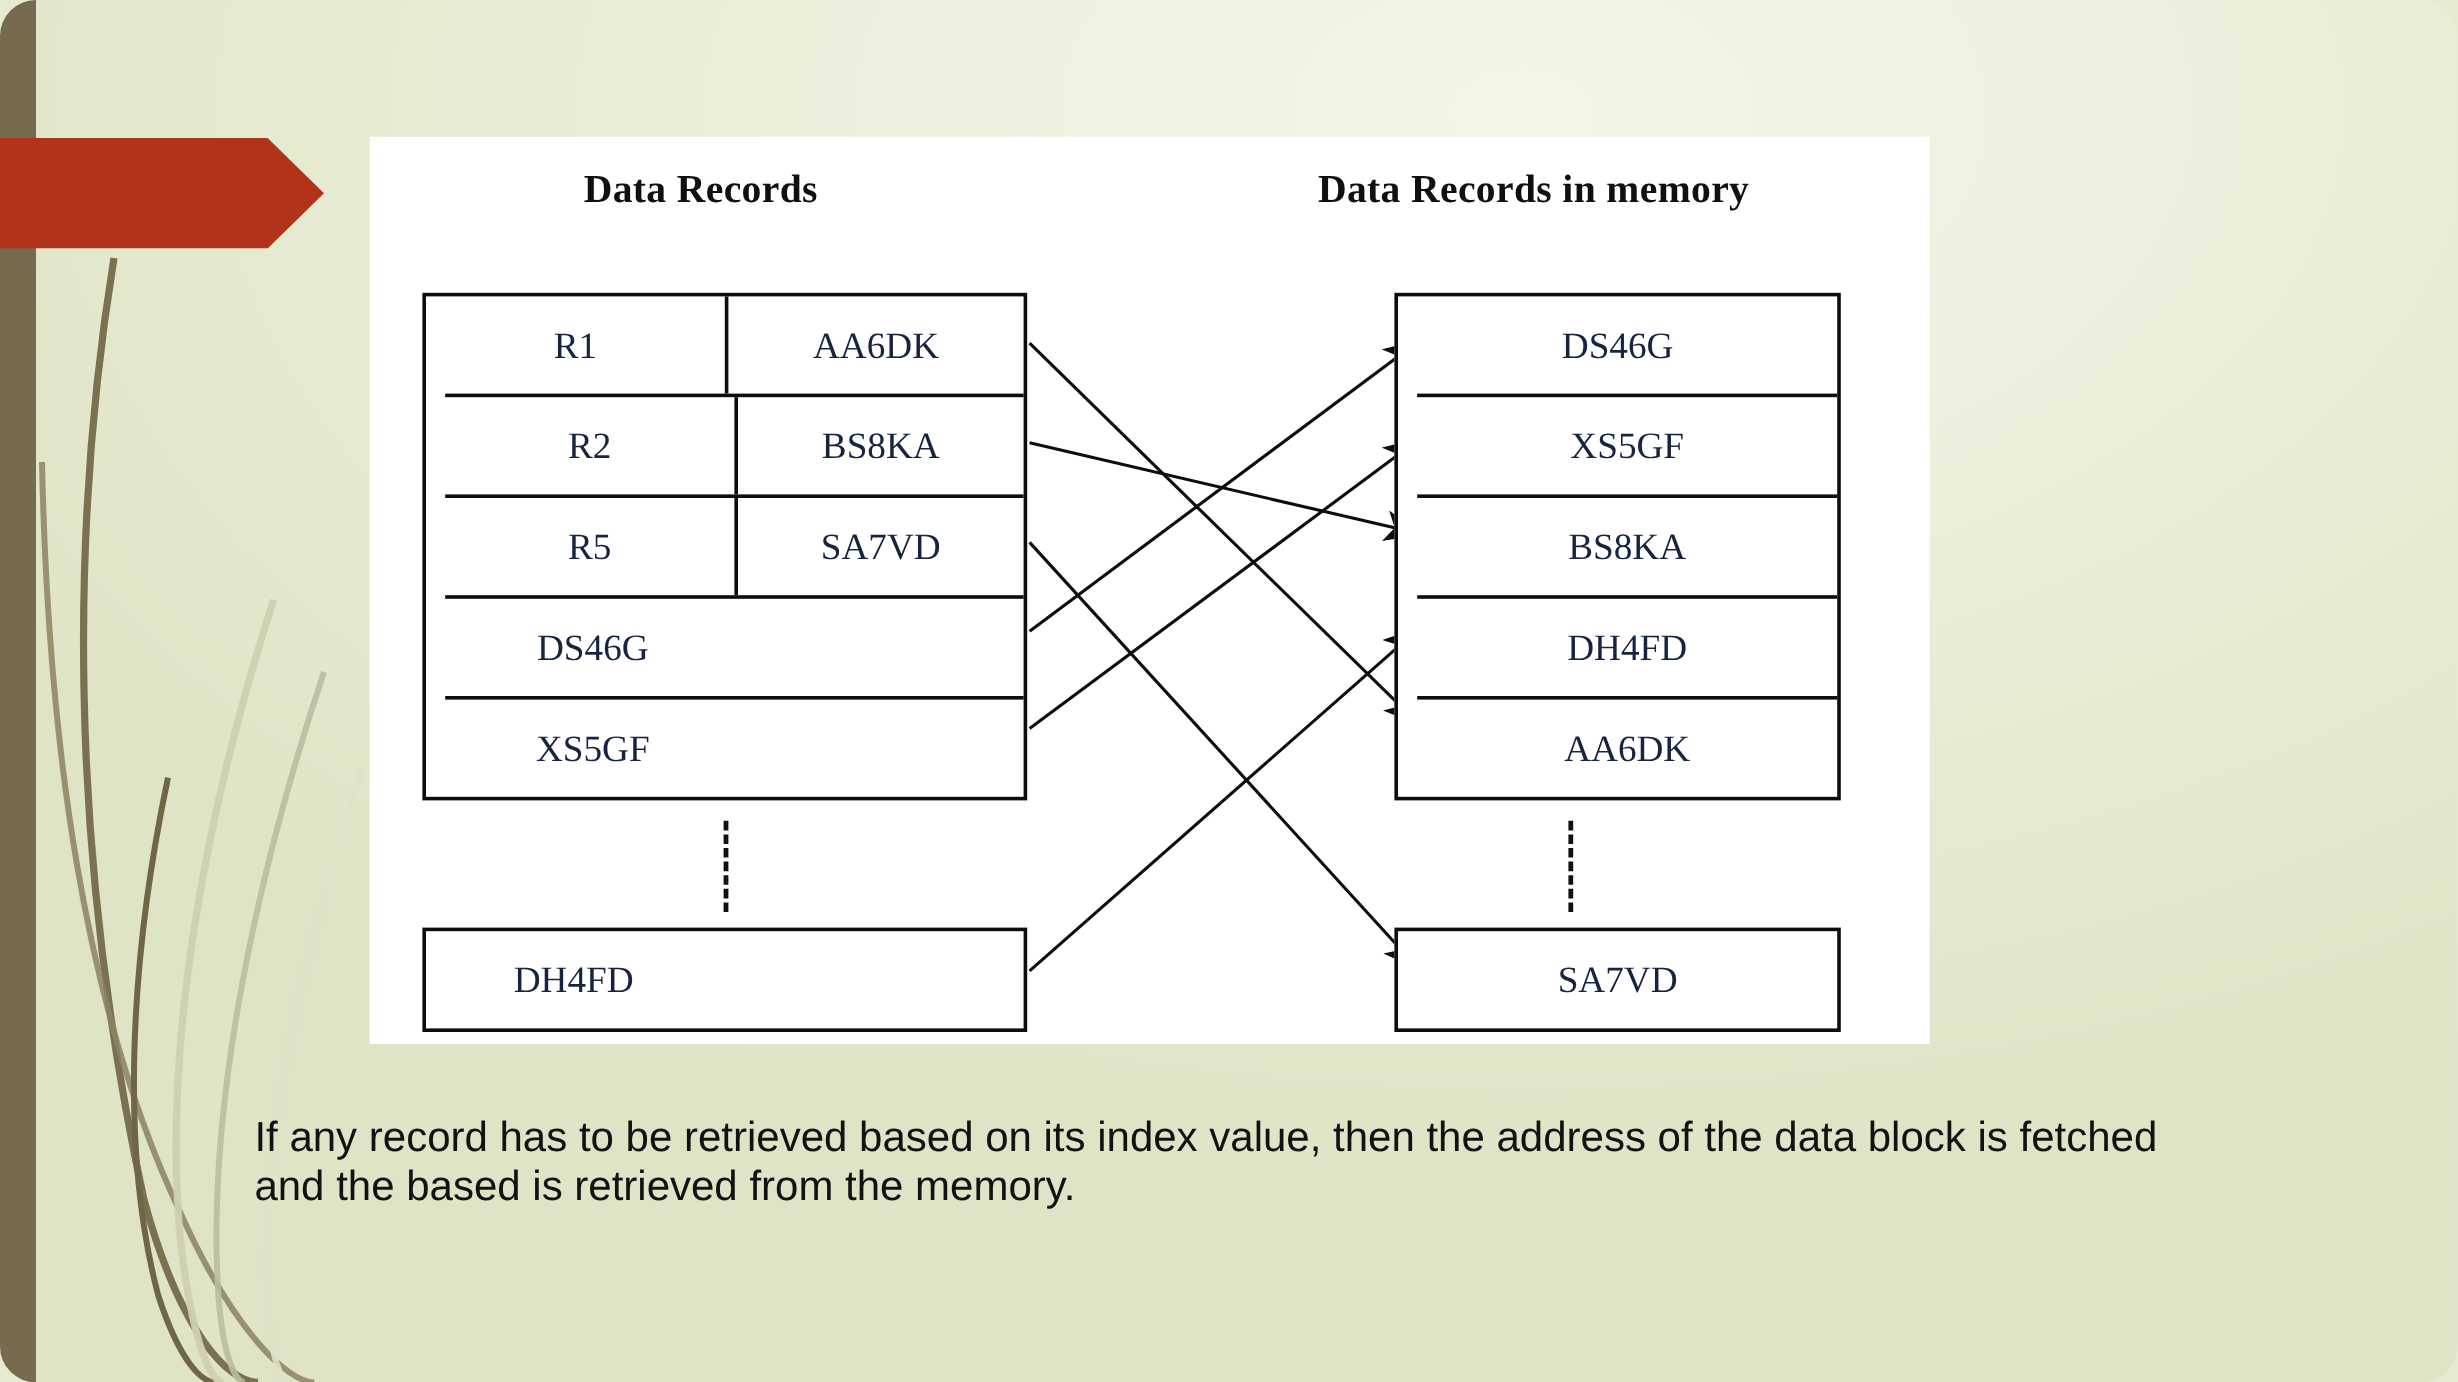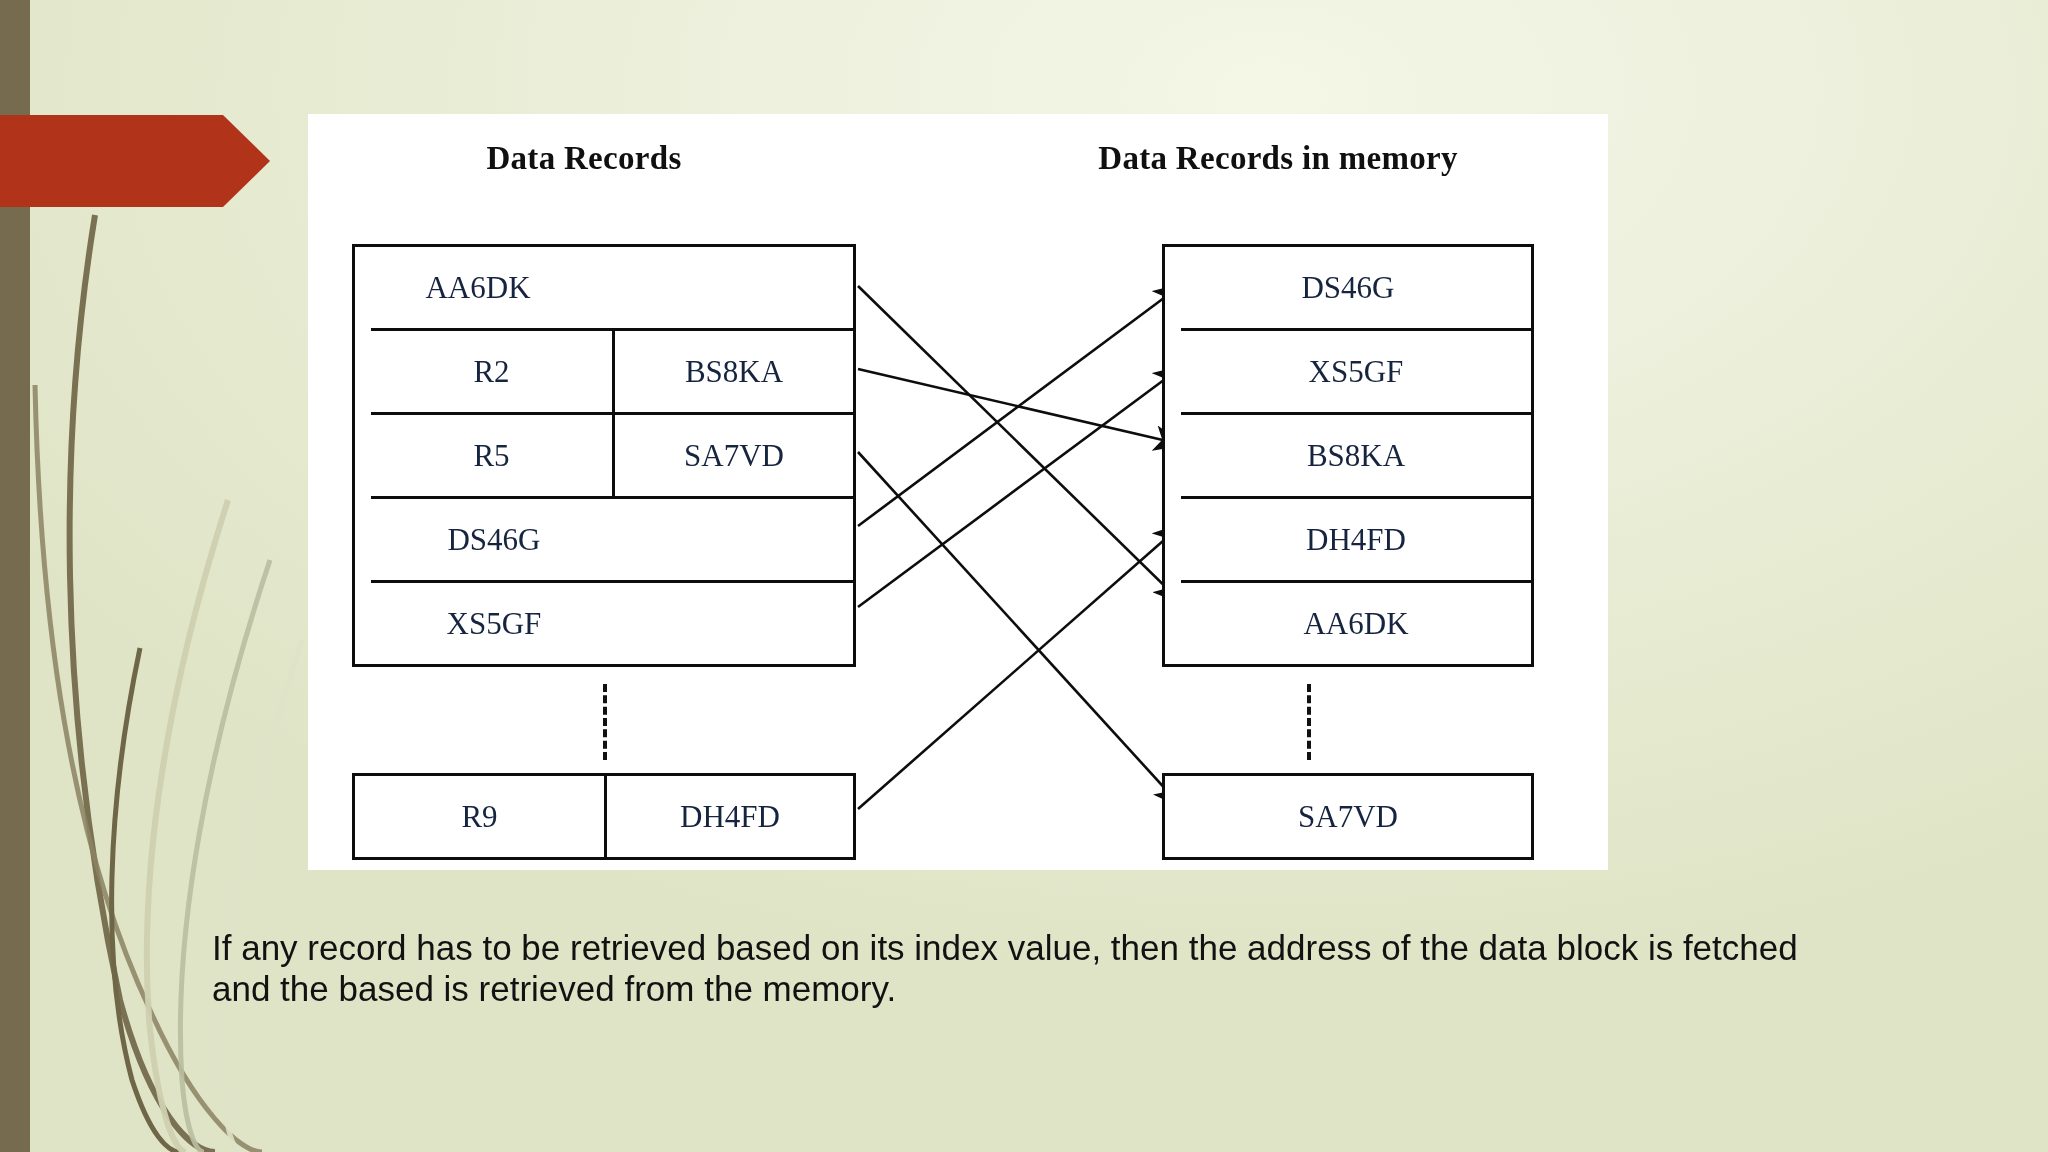--- a/index.html
+++ b/index.html
@@ -7,20 +7,21 @@
   body{
     width:2048px;height:1152px;overflow:hidden;
     font-family:"Liberation Sans", sans-serif;
     background:#e6ead0;
   }
   #slide{
     position:relative;width:2048px;height:1152px;
     background:
       radial-gradient(ellipse 1500px 900px at 62% 8%, #f4f6e6 0%, #eef1de 32%, #e6ead0 68%, #dfe4c6 100%);
     overflow:hidden;
+    border-radius:30px;
   }
 
   
   .left-bar{
     position:absolute;left:0;top:0;width:30px;height:1152px;
     background:#766b4e;
   }
   .deco-svg{position:absolute;left:0;top:0;width:420px;height:1152px;}
 
   .red-banner{
@@ -122,20 +123,21 @@
         <line x1="550" y1="412" x2="872" y2="172"></line>
 
         <line x1="550" y1="493" x2="872" y2="254"></line>
 
         <line x1="550" y1="695" x2="872" y2="412"></line>
       </g>
     </svg>
 
     <div class="tbl" id="tbl-records">
       <div class="row">
+        <div class="cell key">R1</div>
         <div class="cell val">AA6DK</div>
       </div>
       <div class="row">
         <div class="cell key">R2</div>
         <div class="cell val">BS8KA</div>
       </div>
       <div class="row">
         <div class="cell key">R5</div>
         <div class="cell val">SA7VD</div>
       </div>
@@ -163,21 +165,20 @@
       <div class="row">
         <div class="cell blk">AA6DK</div>
       </div>
     </div>
 
     <div class="ellipsis" id="ell-left"></div>
     <div class="ellipsis" id="ell-right"></div>
 
     <div class="tbl" id="tbl-records-tail">
       <div class="row">
-        <div class="cell key">R9</div>
         <div class="cell val">DH4FD</div>
       </div>
     </div>
 
     <div class="tbl" id="tbl-blocks-tail">
       <div class="row">
         <div class="cell blk">SA7VD</div>
       </div>
     </div>
 

